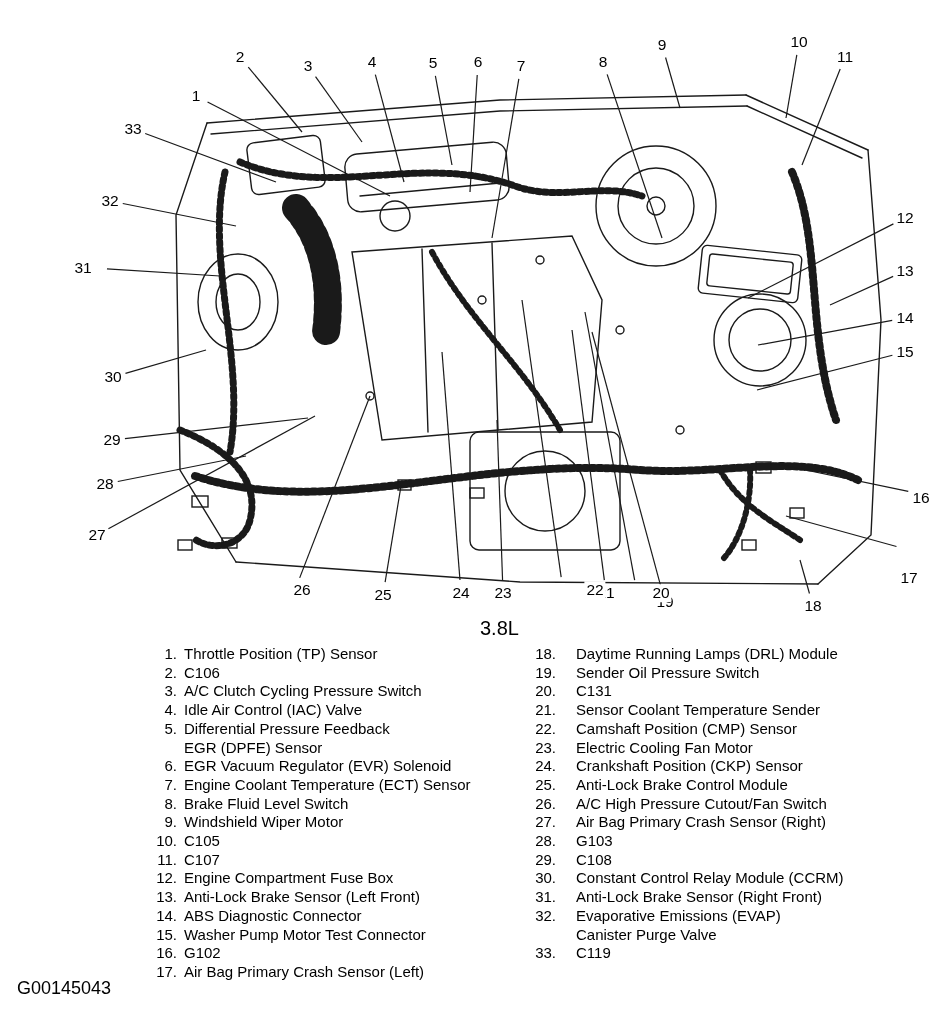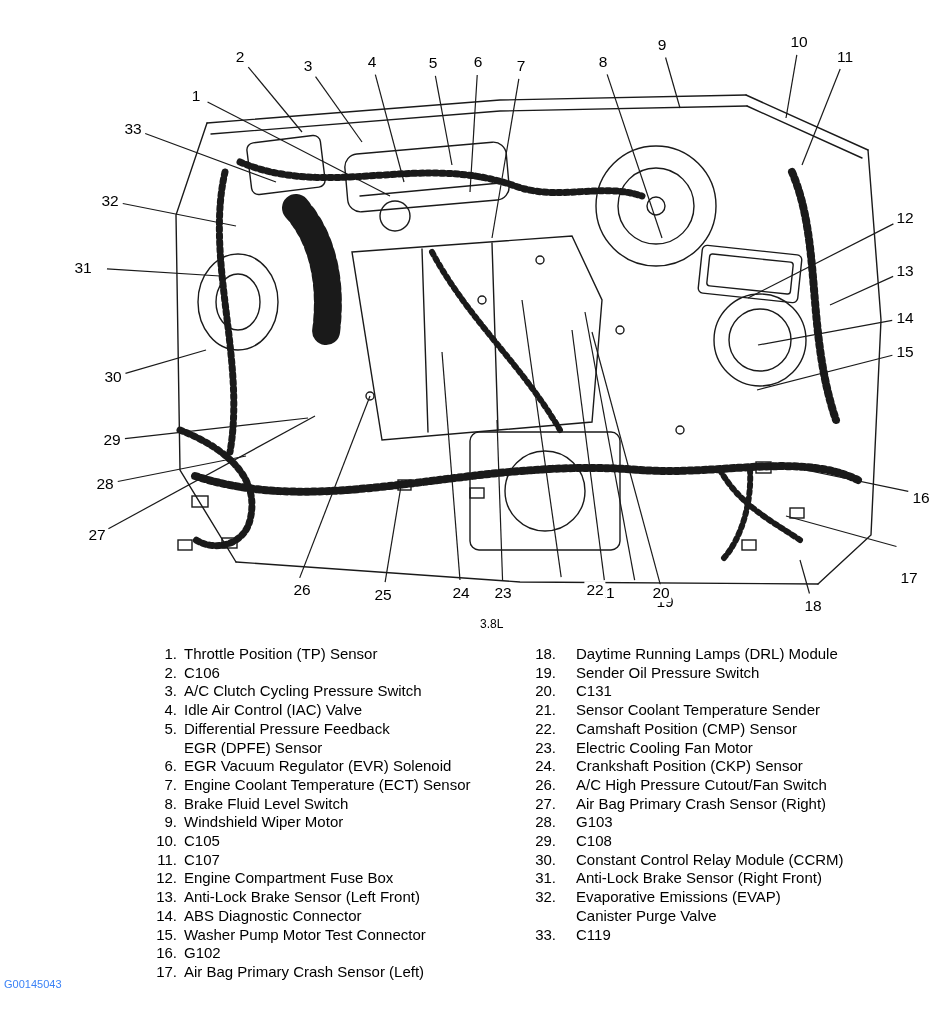--- a/index.html
+++ b/index.html
@@ -40,29 +40,29 @@
     white-space: nowrap;
   }
   .leader-lines line {
     stroke: #1a1a1a;
     stroke-width: 1.2;
   }
   .caption {
     position: absolute;
     left: 480px;
     top: 617px;
-    font-size: 12px;
+    font-size: 20px;
     color: #000;
   }
   .figure-id {
     position: absolute;
-    left: 4px;
+    left: 17px;
     top: 978px;
-    font-size: 11px;
-    color: #3b82f6;
+    font-size: 18px;
+    color: #000000;
   }
   .legend {
     position: absolute;
     top: 645px;
     left: 0;
     width: 949px;
   }
   .legend-column {
     position: absolute;
     top: 0;
@@ -324,20 +324,24 @@
       </div>
       <div class="legend-row">
         <span class="legend-num">23.</span>
         <span class="legend-label">Electric Cooling Fan Motor</span>
       </div>
       <div class="legend-row">
         <span class="legend-num">24.</span>
         <span class="legend-label">Crankshaft Position (CKP) Sensor</span>
       </div>
       <div class="legend-row">
+        <span class="legend-num">25.</span>
+        <span class="legend-label">Anti-Lock Brake Control Module</span>
+      </div>
+      <div class="legend-row">
         <span class="legend-num">26.</span>
         <span class="legend-label">A/C High Pressure Cutout/Fan Switch</span>
       </div>
       <div class="legend-row">
         <span class="legend-num">27.</span>
         <span class="legend-label">Air Bag Primary Crash Sensor (Right)</span>
       </div>
       <div class="legend-row">
         <span class="legend-num">28.</span>
         <span class="legend-label">G103</span>

